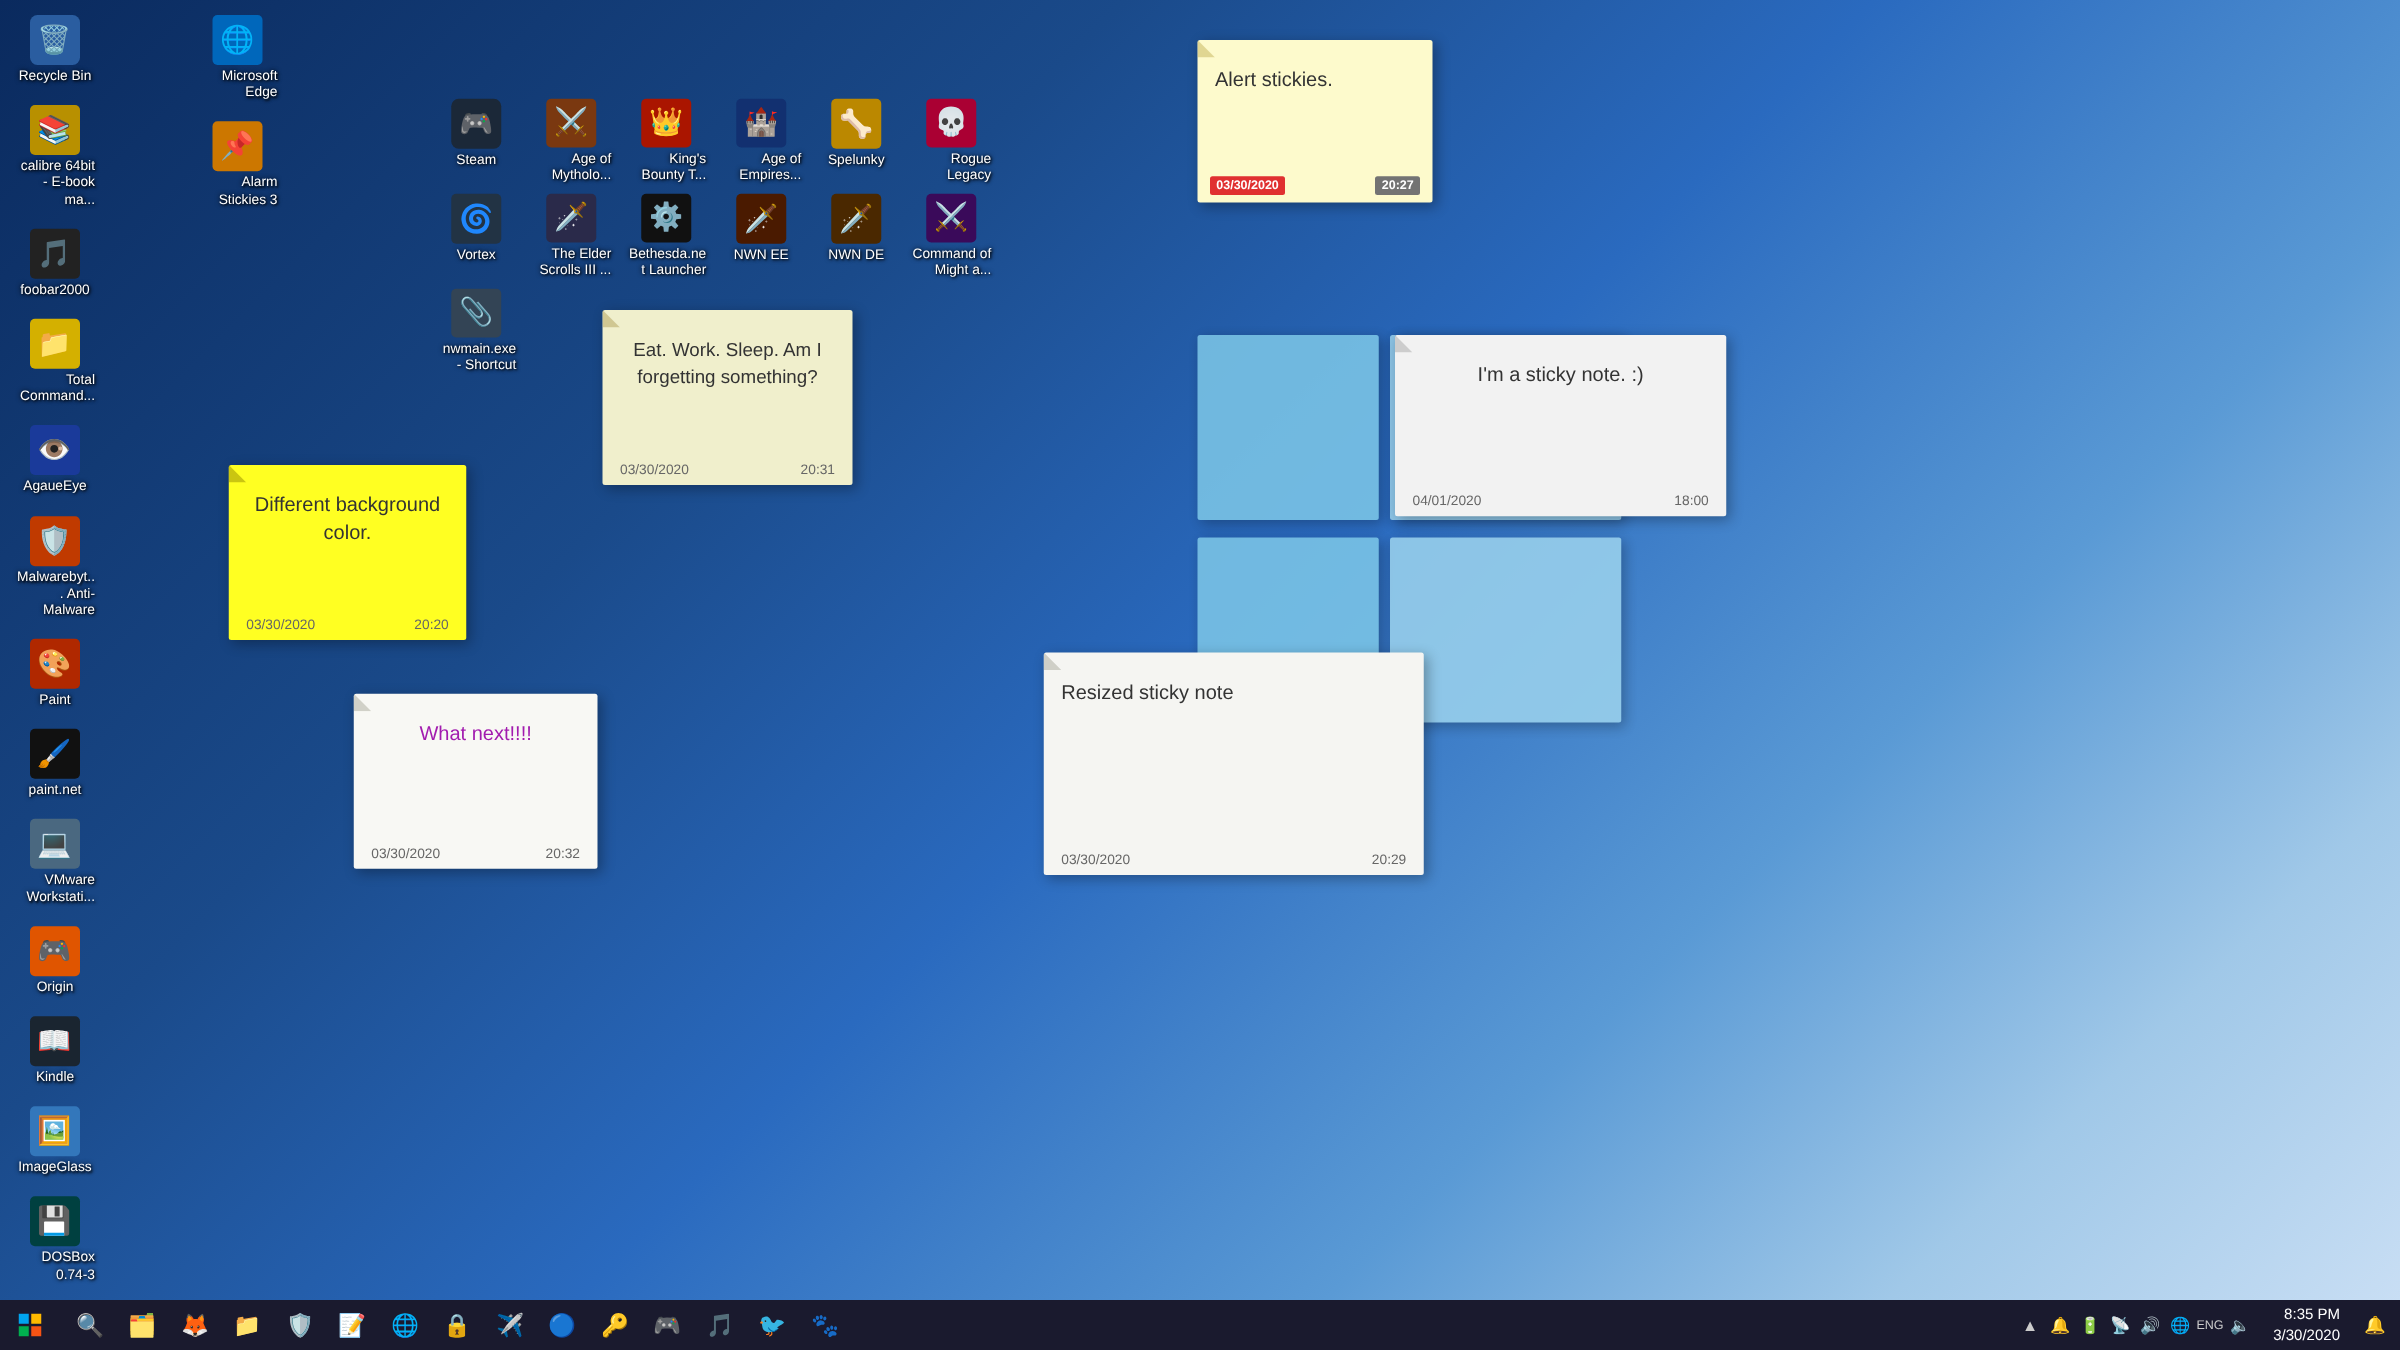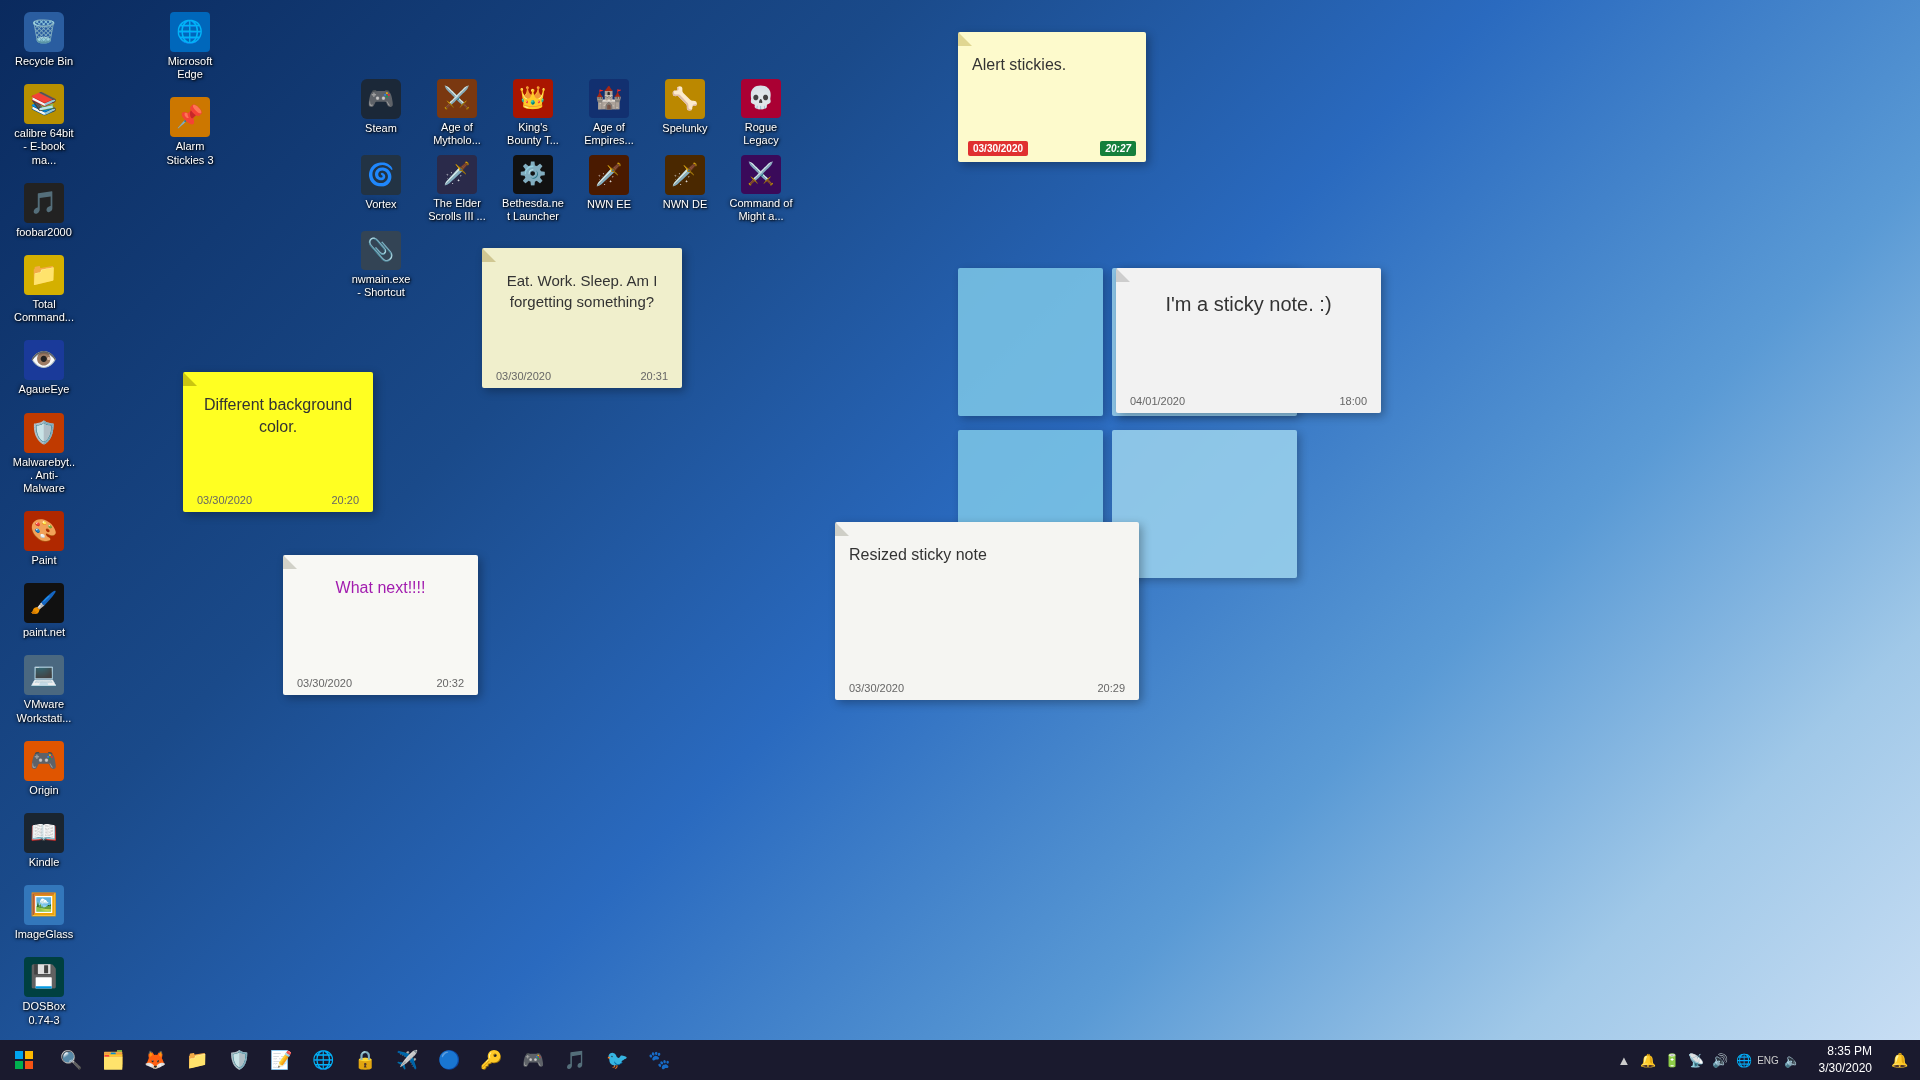--- a/index.html
+++ b/index.html
@@ -50,21 +50,21 @@
       display: flex;
       align-items: center;
       justify-content: center;
       font-size: 22px;
       margin-bottom: 3px;
     }
 
     .icon-label {
       font-size: 11px;
       color: #fff;
-      text-align: center;
+      text-align: right;
       text-shadow: 1px 1px 2px #000, 0 0 4px #000;
       line-height: 1.2;
       word-break: break-word;
       max-width: 70px;
     }
 
     
     .sticky {
       position: absolute;
       border-radius: 2px;
@@ -142,21 +142,21 @@
 
     
     .date-badge {
       display: inline-block;
       padding: 2px 5px;
       font-size: 10px;
       font-weight: bold;
       border-radius: 2px;
     }
     .badge-red { background: #e03030; color: #fff; }
-    .badge-dark { background: #15803d; color: #fff; font-style: italic; }
+    .badge-dark { background: #737373; color: #fff; }
 
     .sticky-alert-footer {
       position: absolute;
       bottom: 6px;
       left: 10px;
       right: 10px;
       display: flex;
       justify-content: space-between;
       align-items: center;
     }
@@ -389,21 +389,21 @@
     <div class="sticky-alert-footer">
       <span class="date-badge badge-red">03/30/2020</span>
       <span class="date-badge badge-dark">20:27</span>
     </div>
   </div>
 
   <div class="sticky" style="position:absolute; top:268px; left:1116px; width:265px; height:145px; background:#f2f2f2; z-index:10;">
     <div class="corner-fold">
       <div style="width:0;height:0;border-right:14px solid transparent;border-bottom:14px solid rgba(120,120,120,0.3);"></div>
     </div>
-    <div class="sticky-content" style="margin-top:10px; font-size:20px; color:#333; text-align:center;">I'm a sticky note. :)</div>
+    <div class="sticky-content" style="margin-top:10px; font-size:16px; color:#333; text-align:center;">I'm a sticky note. :)</div>
     <div class="sticky-footer">
       <span>04/01/2020</span>
       <span>18:00</span>
     </div>
   </div>
 
   <div class="sticky sticky-cream" style="position:absolute; top:248px; left:482px; width:200px; height:140px; background:#f0efcc;">
     <div class="corner-fold">
       <div style="width:0;height:0;border-right:14px solid transparent;border-bottom:14px solid rgba(160,140,60,0.4);"></div>
     </div>

